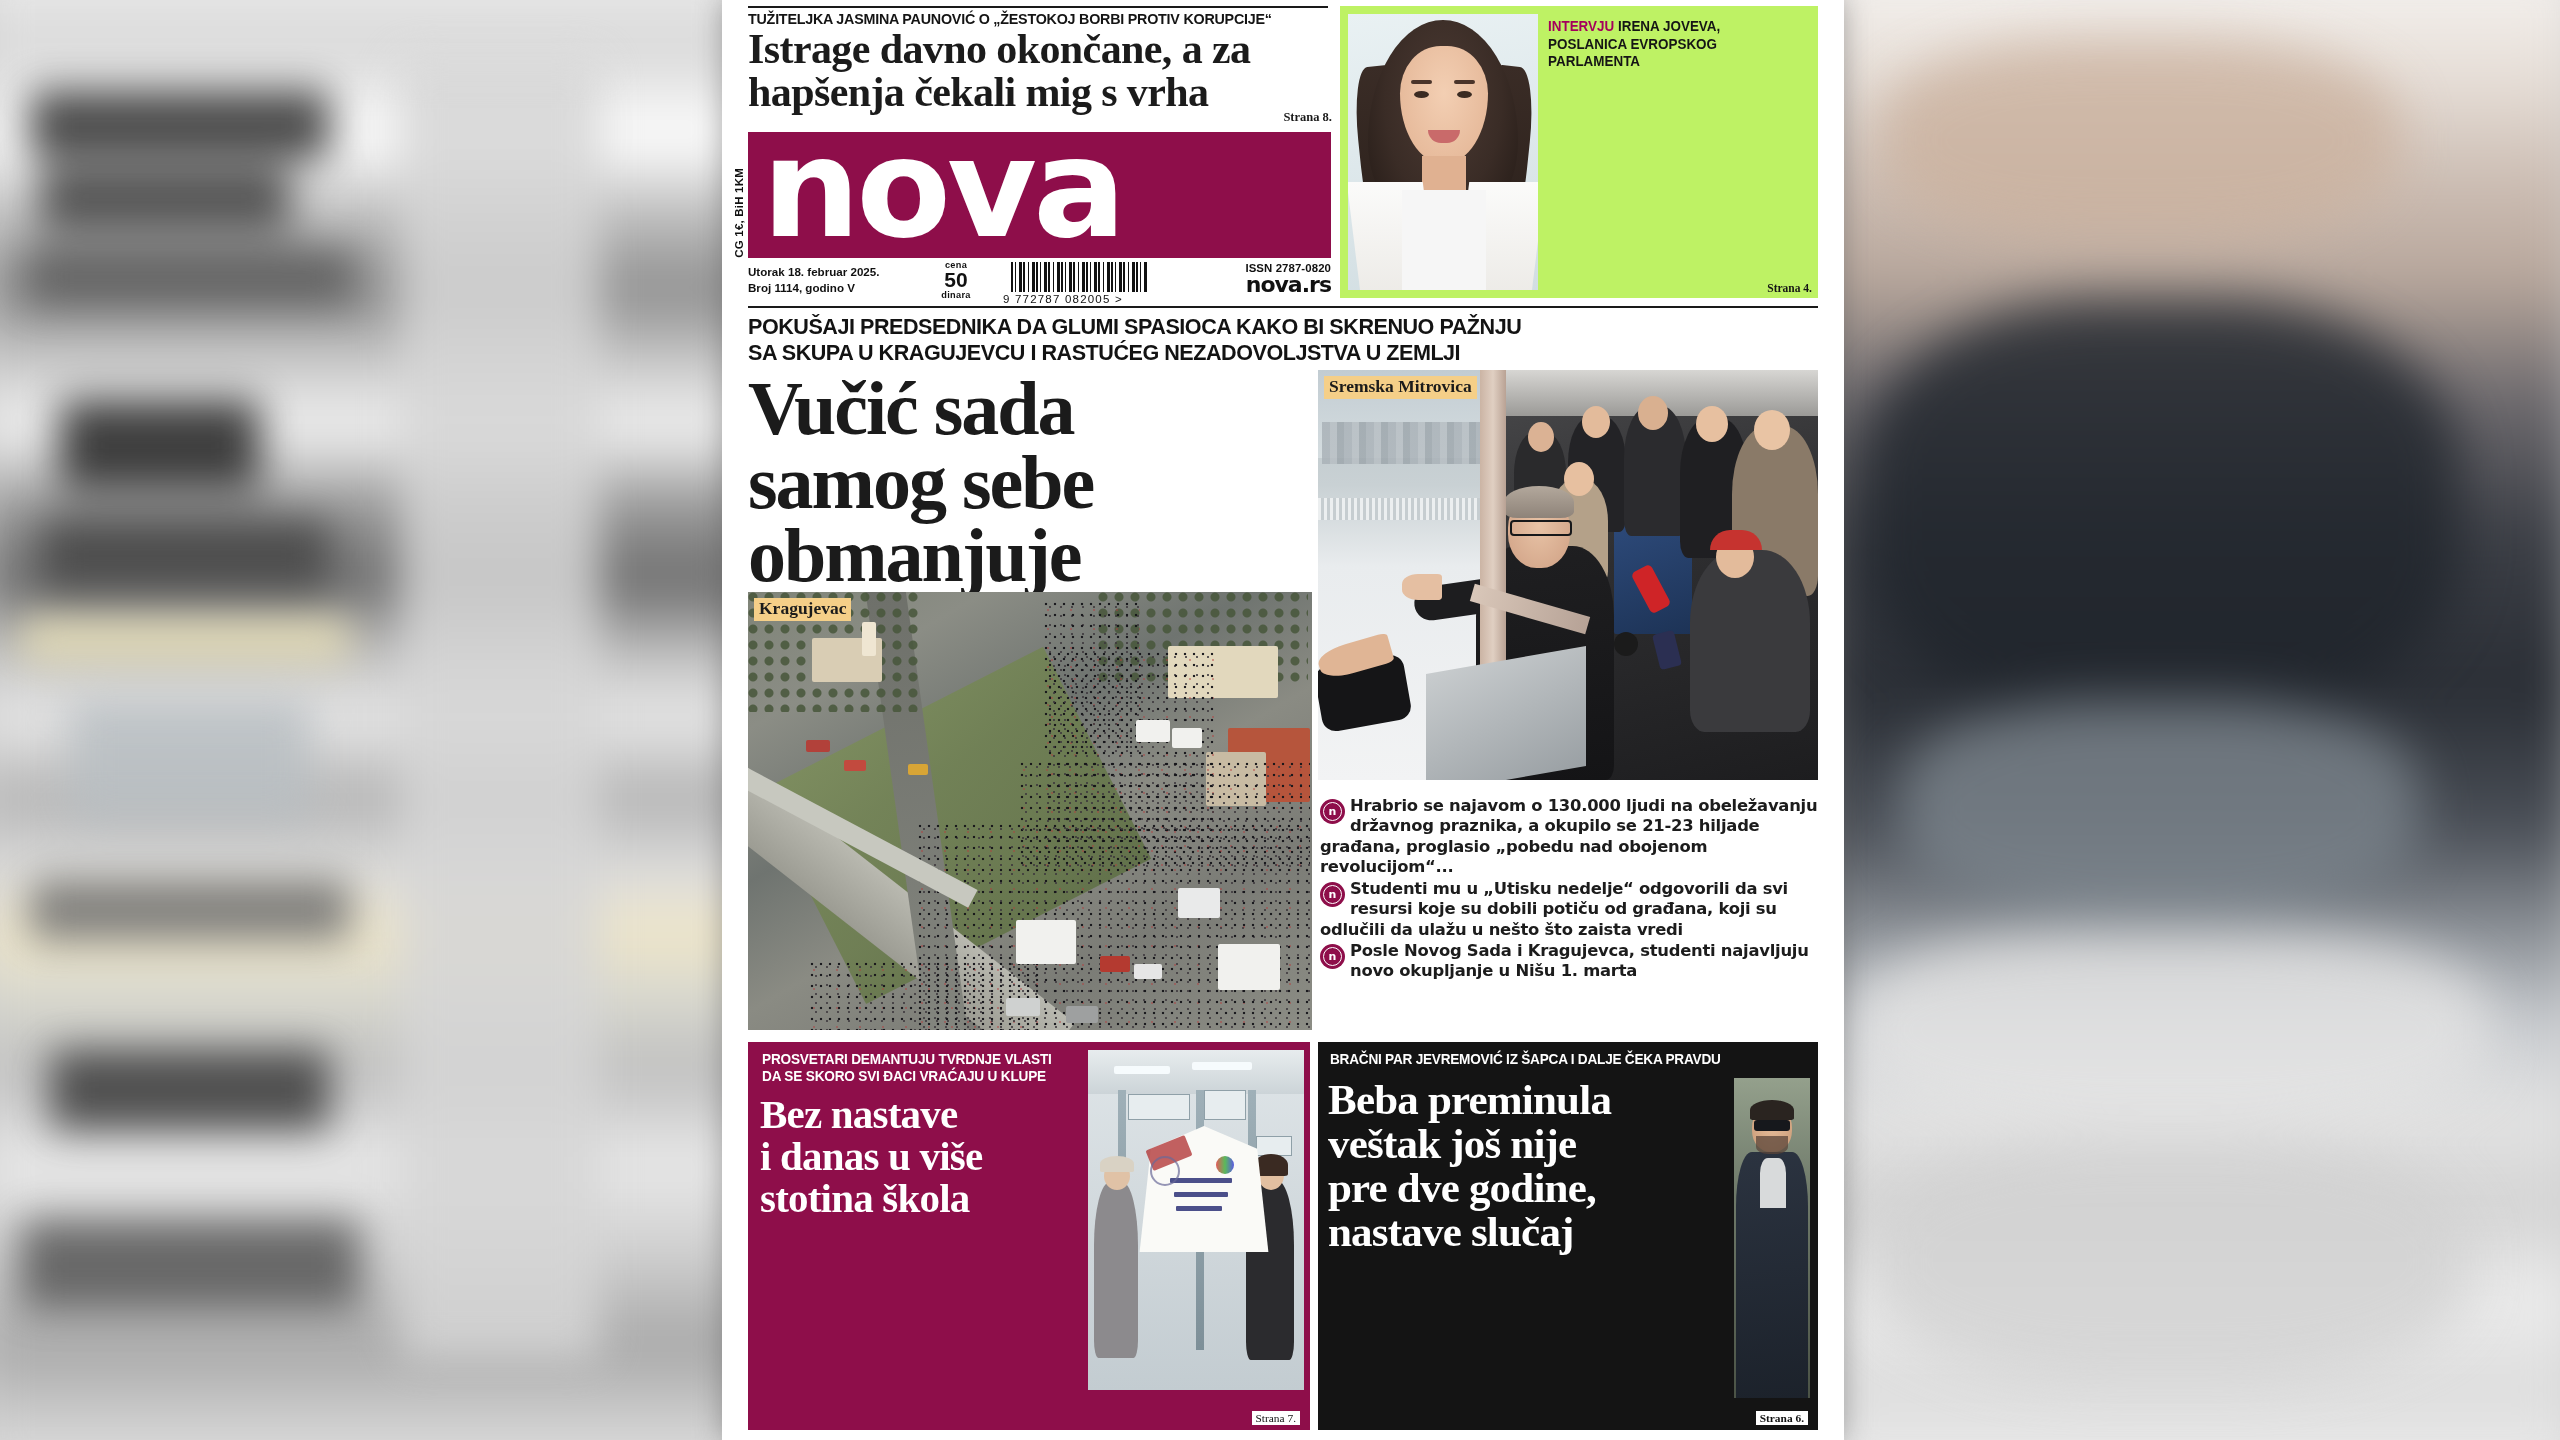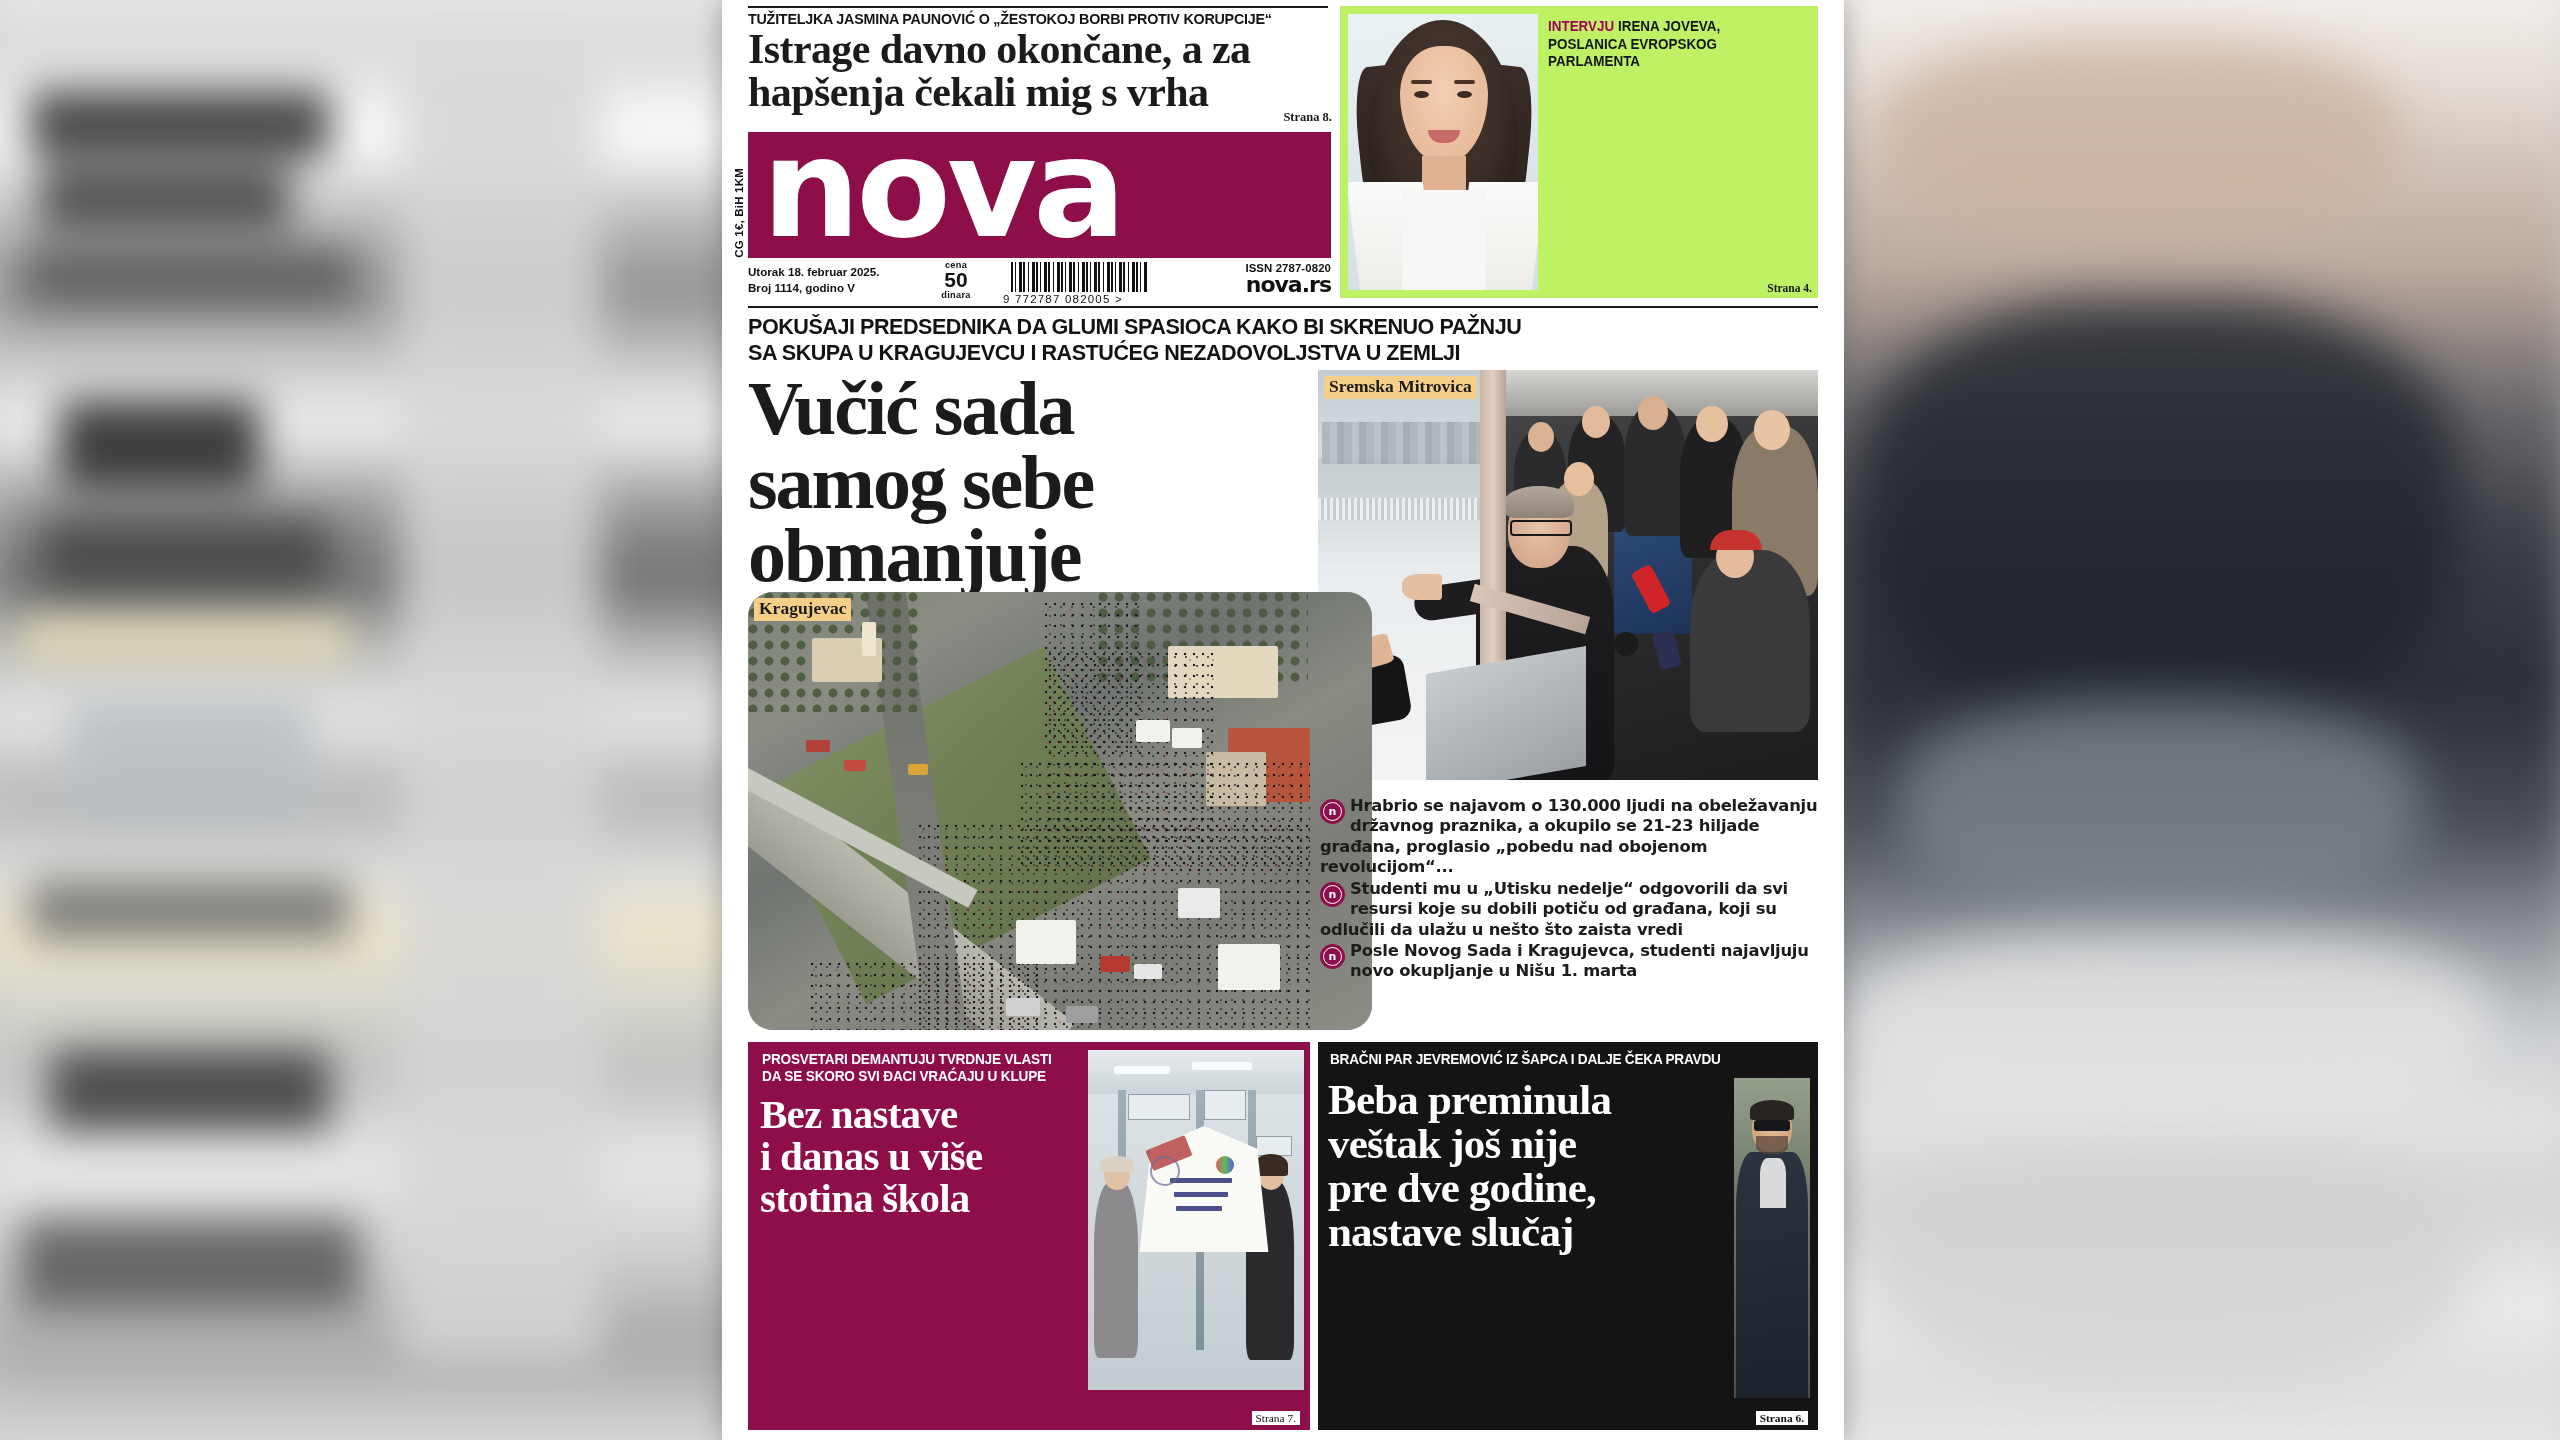--- a/index.html
+++ b/index.html
@@ -279,24 +279,23 @@
   .photo-caption {
     position: absolute; left: 6px; top: 6px;
     background: #f5cf88; color: #1b1b1b;
     font-family: "Liberation Serif", serif; font-weight: 700;
     font-size: 17.5px; padding: 1px 5px 2px 5px; line-height: 1.12;
     white-space: nowrap;
   }
 
   
   #photo-aerial {
-    position: absolute; left: 26px; top: 592px; width: 624px; height: 438px;
+    position: absolute; left: 26px; top: 592px; width: 564px; height: 438px;
     overflow: hidden;
     background: #8d8f87;
-    border-radius: 25px;
   }
   .aer-base { position:absolute; inset:0;
     background: linear-gradient(150deg,#7f8478 0%,#8b8d85 18%,#6f7470 38%,#8a8b83 55%,#7b7c76 75%,#8c8d85 100%); }
   .aer-green {
     position:absolute; left: 10px; top: 200px; width: 320px; height: 238px;
     background: linear-gradient(160deg,#7d8e5c,#5e6f45);
     transform: rotate(-27deg); transform-origin: left top; opacity:.9;
   }
   .aer-river {
     position:absolute; left: -20px; top: 160px; width: 440px; height: 62px;

